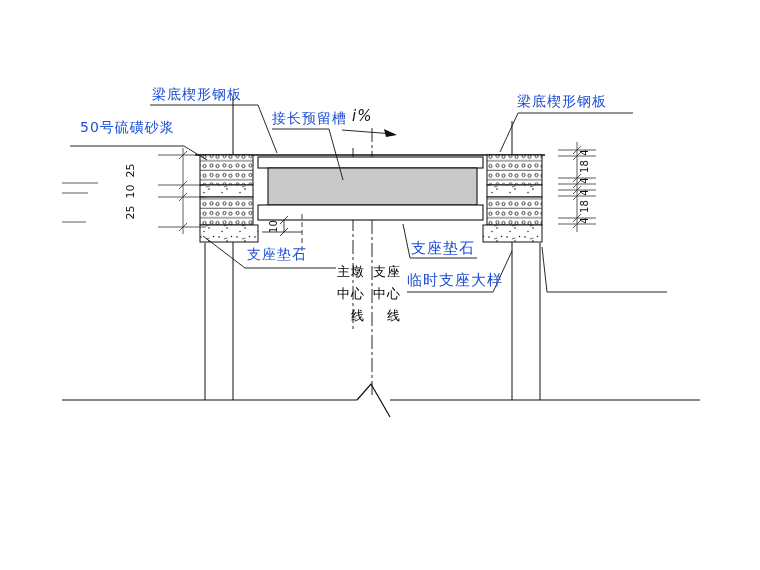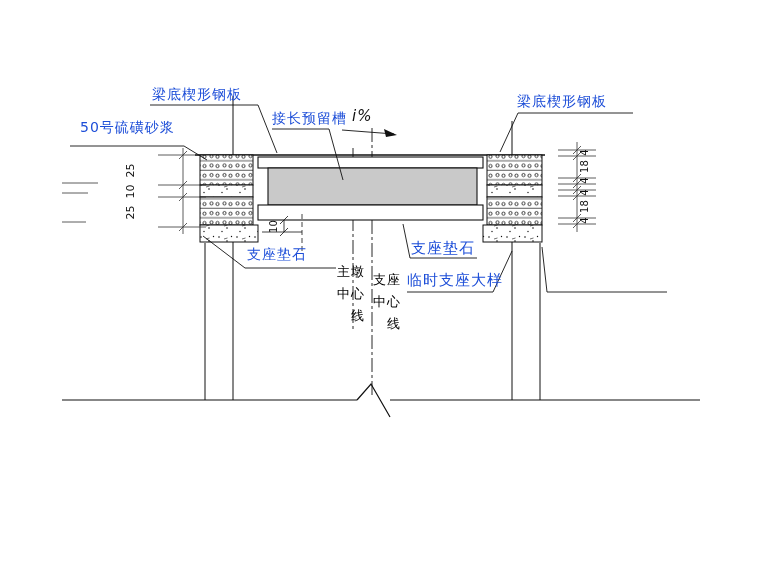--- a/index.html
+++ b/index.html
@@ -136,21 +136,21 @@
   <div class="lbl" style="left:80px;top:119px">50号硫磺砂浆</div>
   <div class="lbl" style="left:247px;top:246px">支座垫石</div>
   <div class="lbl small" style="left:411px;top:239px">支座垫石</div>
   <div class="lbl small" style="left:407px;top:271px">临时支座大样</div>
 
   <div class="clcol" style="left:335px;top:261px">
     <div>主墩</div>
     <div>中心</div>
     <div>线</div>
   </div>
-  <div class="clcol" style="left:371px;top:269px">
+  <div class="clcol" style="left:371px;top:261px">
     <div>支座</div>
     <div>中心</div>
     <div>线</div>
   </div>
 
   <div class="dim" style="left:117px;top:164px">25</div>
   <div class="dim" style="left:117px;top:185px">10</div>
   <div class="dim" style="left:117px;top:206px">25</div>
 
   <div class="dim tiny" style="left:260px;top:220px">10</div>

